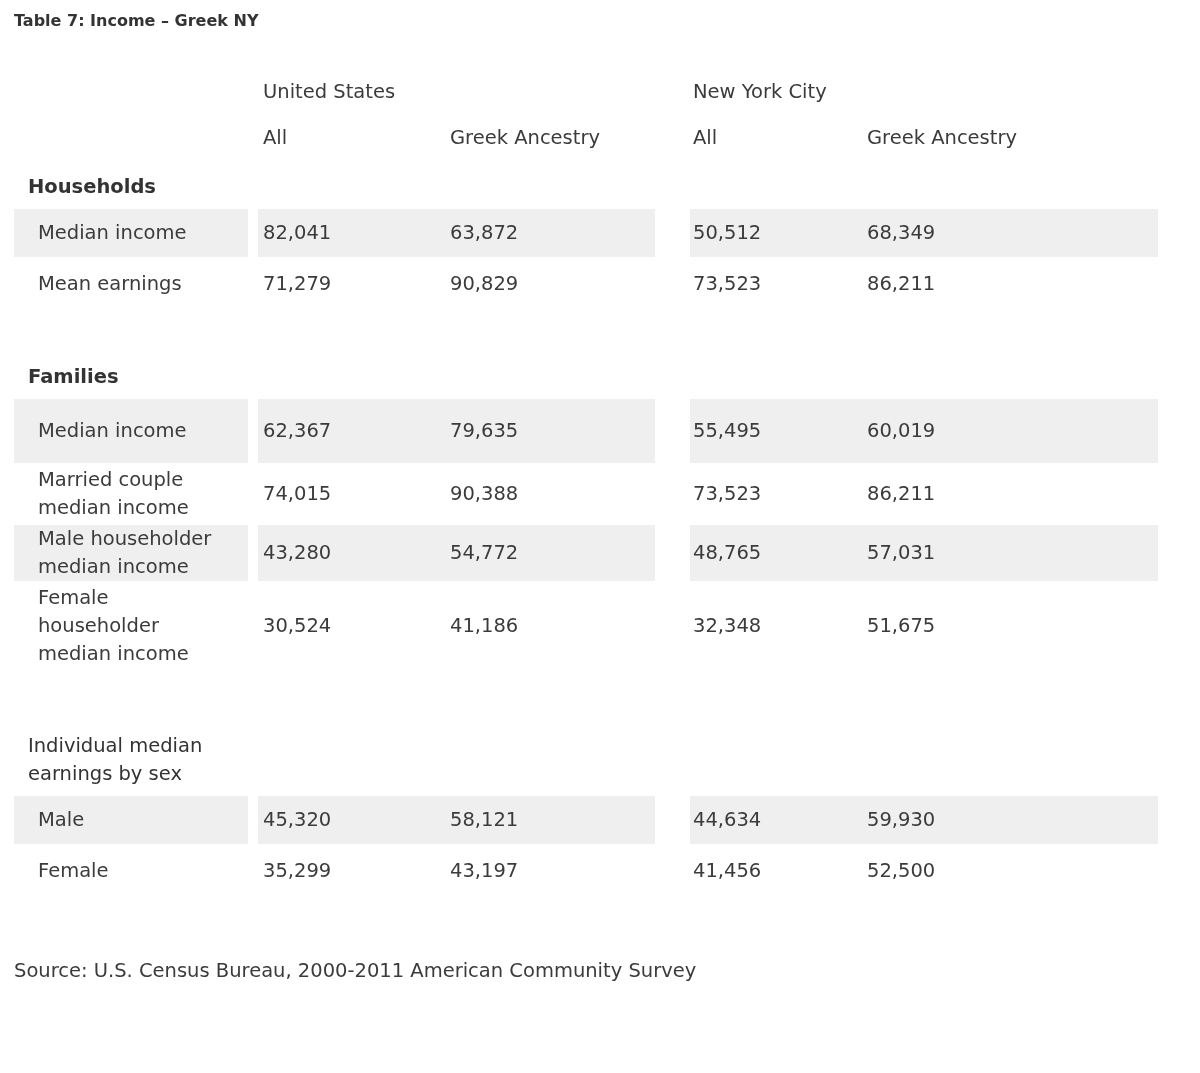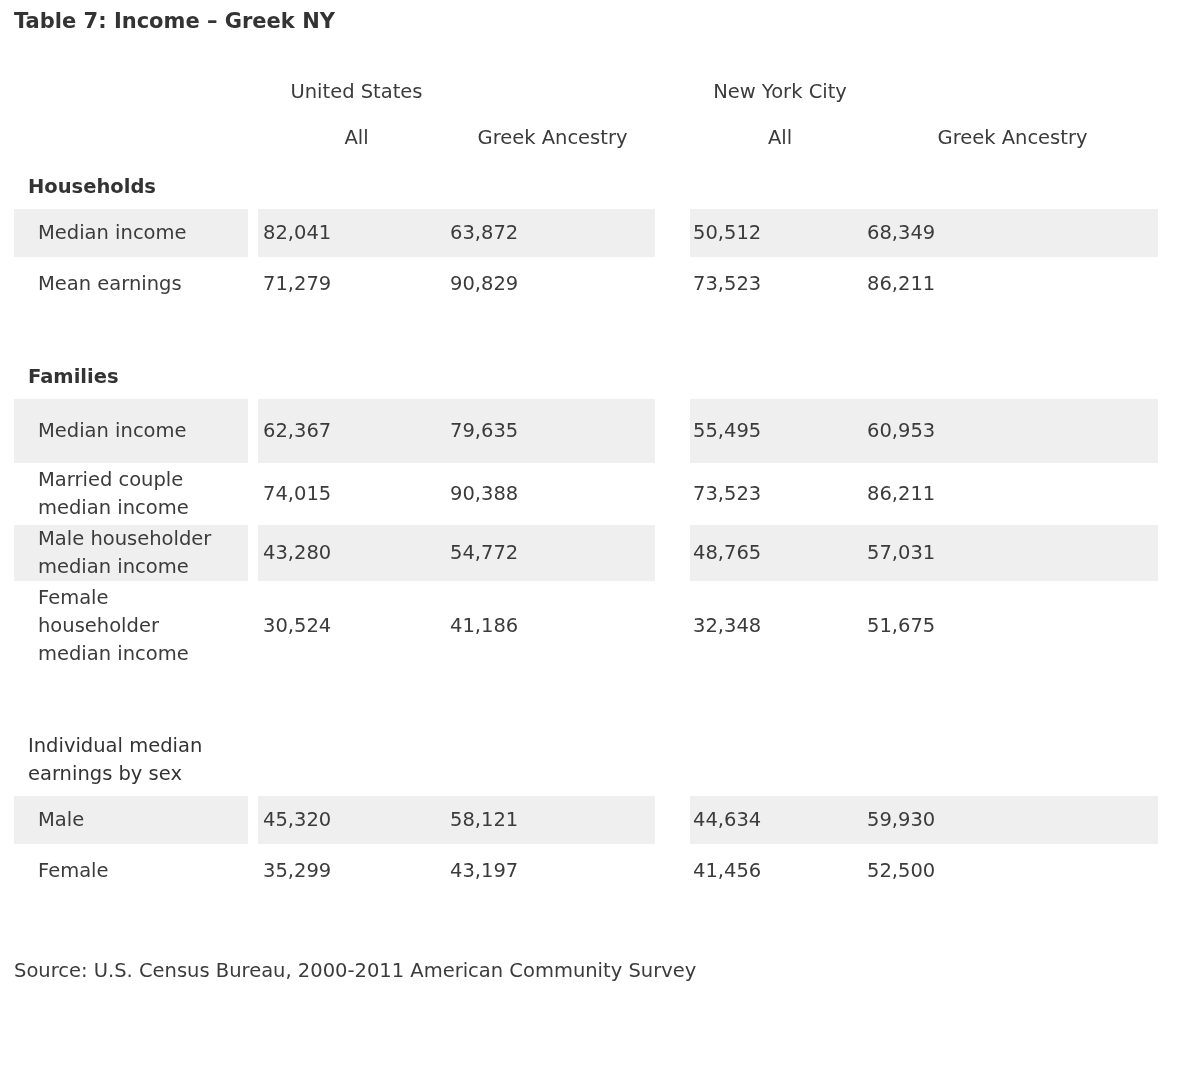--- a/index.html
+++ b/index.html
@@ -10,26 +10,26 @@
   *{box-sizing:border-box;}
   html,body{margin:0;padding:0;background:#ffffff;}
   .page{
     width:1200px;height:1073px;overflow:hidden;
     padding:8px 0 0 14px;
     font-family:"DejaVu Sans","Liberation Sans",sans-serif;
     font-size:19.5px;color:var(--text);
     background:#ffffff;
   }
   .title{
-    margin:0;font-size:21px;font-weight:bold;color:var(--heading);
+    margin:0;font-size:16px;font-weight:bold;color:var(--heading);
     line-height:26px;
   }
   
   .lcell{width:234px;padding:0 29px 0 24px;}
-  .blk{display:flex;text-align:center;}
+  .blk{display:flex;}
   .blk.us{width:397px;margin-left:10px;}
   .blk.nyc{width:468px;margin-left:35px;}
   .us .c1{width:192px;padding-left:5px;}
   .us .c2{flex:1;}
   .nyc .c1{width:177px;padding-left:3px;}
   .nyc .c2{flex:1;}
   
   .hrow{display:flex;line-height:24px;}
   .hdr1{margin-top:46px;}
   .hdr2{margin-top:22px;}
@@ -113,21 +113,21 @@
         <div class="section">
           <div class="sec-heading bold">Families</div>
           <div class="row striped">
             <div class="lcell">Median income</div>
             <div class="blk us">
               <div class="c c1">62,367</div>
               <div class="c c2">79,635</div>
             </div>
             <div class="blk nyc">
               <div class="c c1">55,495</div>
-              <div class="c c2">60,953</div>
+              <div class="c c2">60,019</div>
             </div>
           </div>
           <div class="row">
             <div class="lcell">Married couple median income</div>
             <div class="blk us">
               <div class="c c1">74,015</div>
               <div class="c c2">90,388</div>
             </div>
             <div class="blk nyc">
               <div class="c c1">73,523</div>

